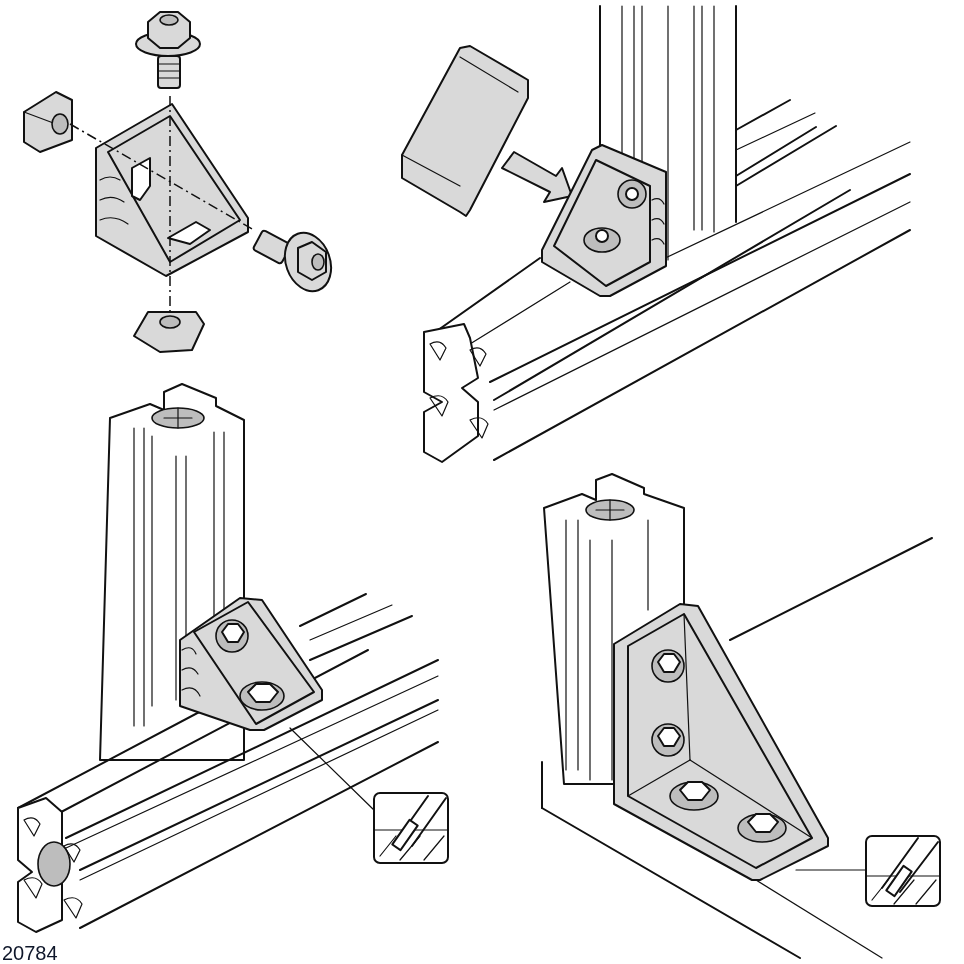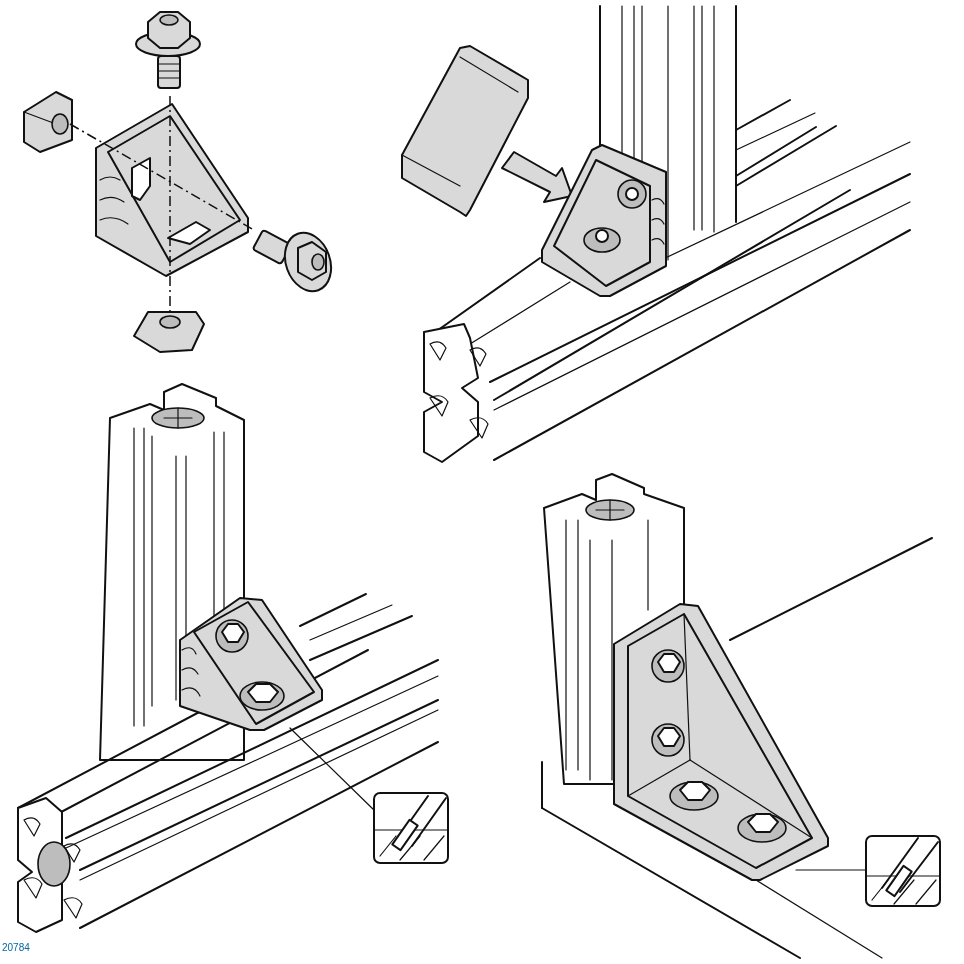--- a/index.html
+++ b/index.html
@@ -4,21 +4,21 @@
 <style>
   html, body { margin:0; padding:0; background:#ffffff; }
   body { width:964px; height:964px; position:relative; overflow:hidden; font-family:"Liberation Sans", sans-serif; }
   svg.scene { position:absolute; left:0; top:0; width:964px; height:964px; }
   .ln { fill:none; stroke:#111; stroke-width:2; stroke-linejoin:round; stroke-linecap:round; }
   .ln-thin { fill:none; stroke:#111; stroke-width:1.2; stroke-linejoin:round; stroke-linecap:round; }
   .part { fill:#d9d9d9; stroke:#111; stroke-width:2; stroke-linejoin:round; }
   .part-dark { fill:#bdbdbd; stroke:#111; stroke-width:1.6; stroke-linejoin:round; }
   .white { fill:#fff; stroke:#111; stroke-width:2; stroke-linejoin:round; }
   .dash { fill:none; stroke:#111; stroke-width:1.5; stroke-dasharray:10 4 2 4; }
-  .figure-id { position:absolute; left:2px; top:942px; font-size:10px; color:#0369a1; }
+  .figure-id { position:absolute; left:2px; top:942px; font-size:20px; color:#0f172a; }
 </style>
 </head>
 <body>
 
 <svg class="scene" viewBox="0 0 964 964" xmlns="http://www.w3.org/2000/svg">
 
   <g>
 
     <g>
       <ellipse class="part" cx="168" cy="44" rx="32" ry="12"></ellipse>

